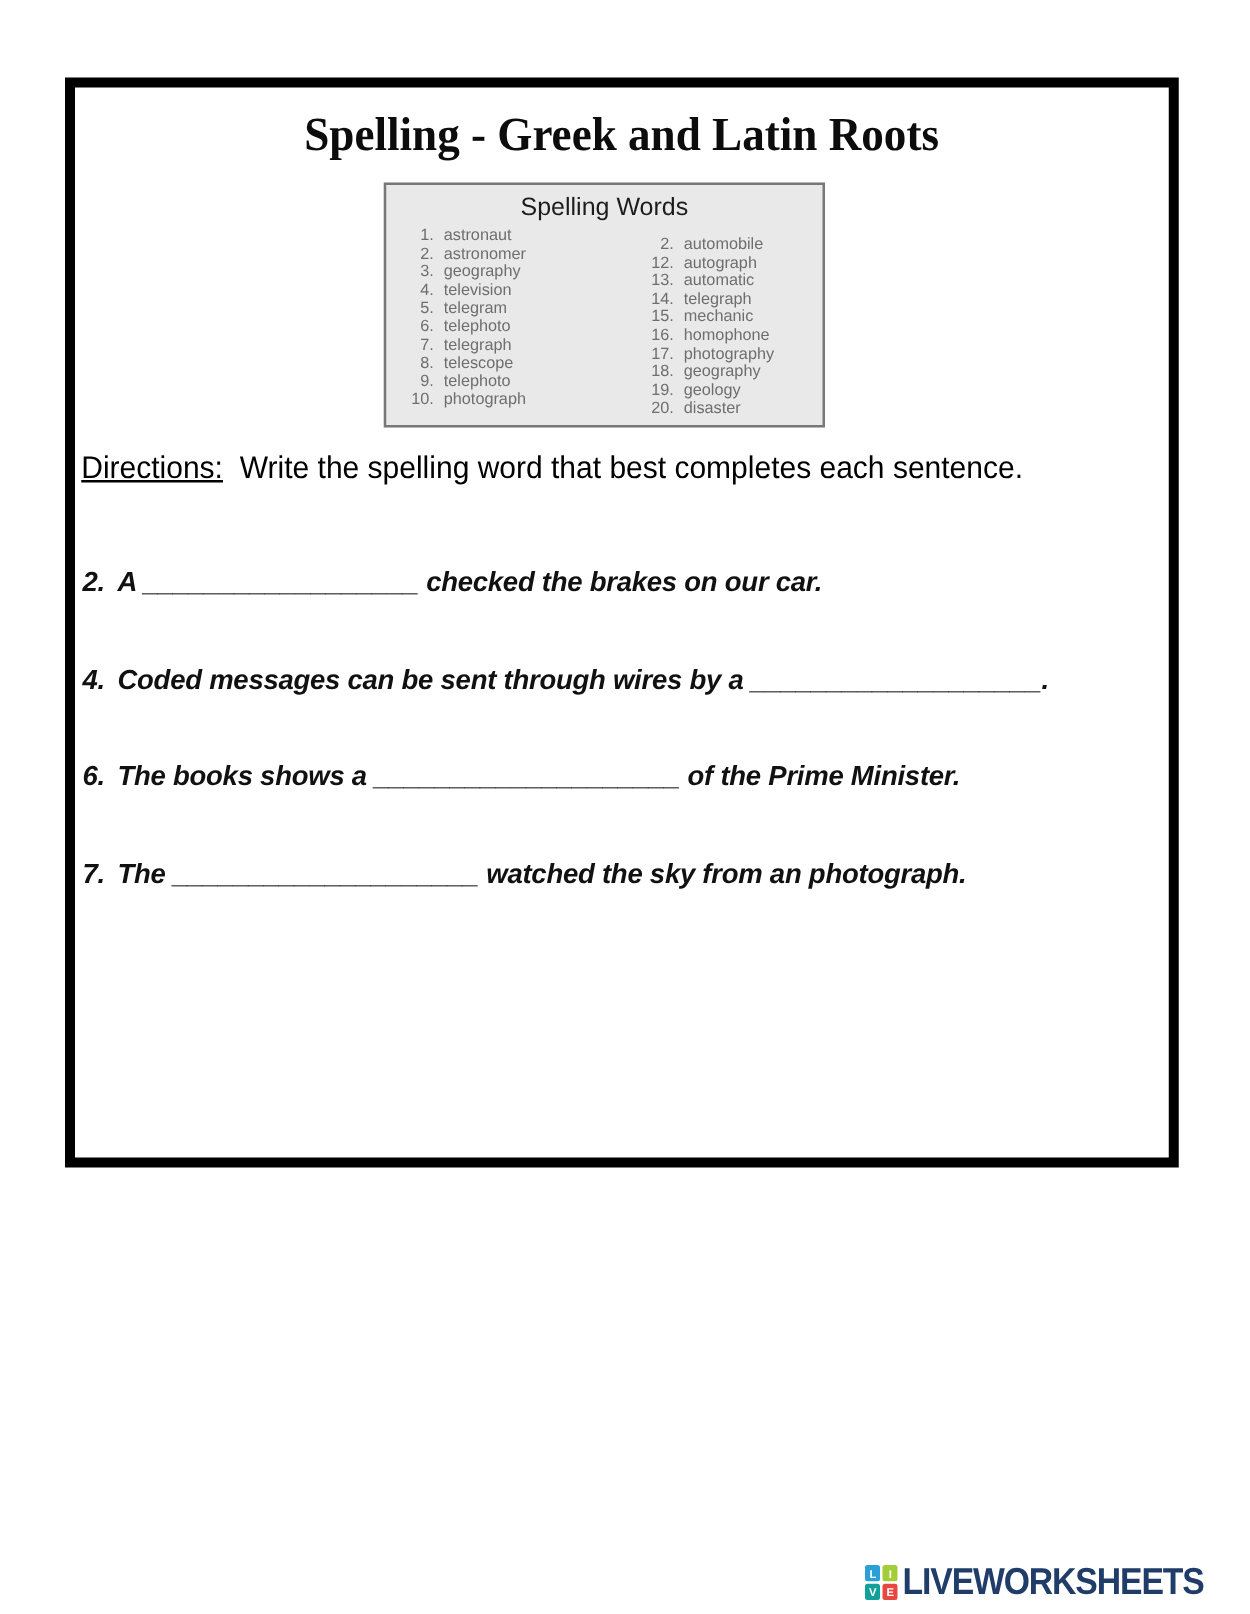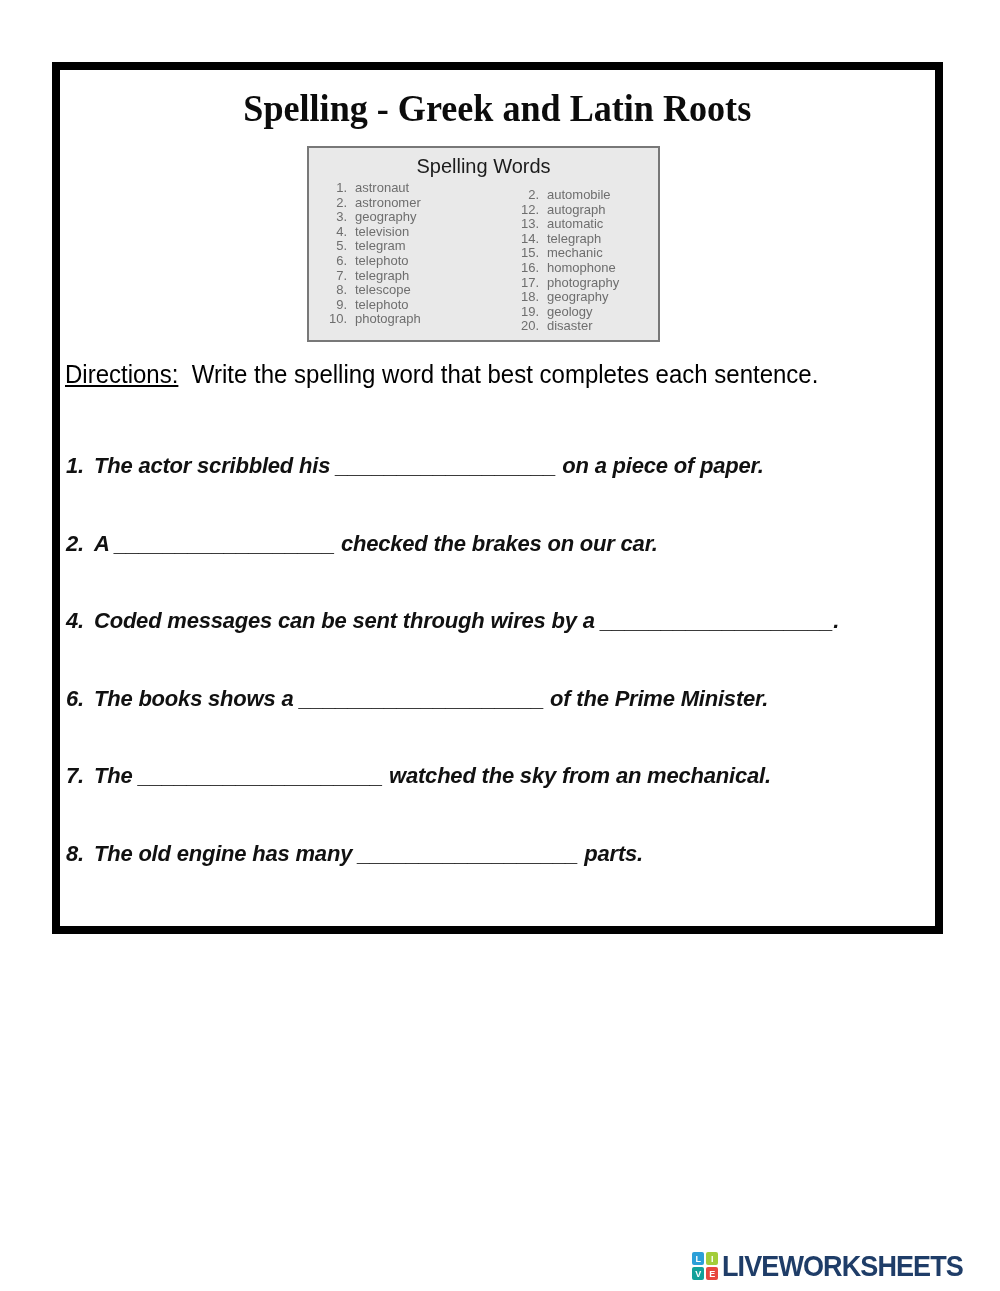--- a/index.html
+++ b/index.html
@@ -186,36 +186,30 @@
         </ul>
     </div>
   </div>
 
   <div class="directions">
     <span class="directions-label">Directions:</span><span>Write the spelling word that best completes each sentence.</span>
   </div>
 
   <div class="sentences">
       <div class="s-row">
-      <span class="s-num">1.</span><span>The actor scribbled his </span><span class="blank">__________________</span><span> on a piece of paper.</span>
-    </div>
-      <div class="s-row">
       <span class="s-num">2.</span><span>A </span><span class="blank">__________________</span><span> checked the brakes on our car.</span>
     </div>
       <div class="s-row">
       <span class="s-num">4.</span><span>Coded messages can be sent through wires by a </span><span class="blank">___________________</span><span>.</span>
     </div>
       <div class="s-row">
       <span class="s-num">6.</span><span>The books shows a </span><span class="blank">____________________</span><span> of the Prime Minister.</span>
     </div>
       <div class="s-row">
-      <span class="s-num">7.</span><span>The </span><span class="blank">____________________</span><span> watched the sky from an mechanical.</span>
-    </div>
-      <div class="s-row">
-      <span class="s-num">8.</span><span>The old engine has many </span><span class="blank">__________________</span><span> parts.</span>
+      <span class="s-num">7.</span><span>The </span><span class="blank">____________________</span><span> watched the sky from an photograph.</span>
     </div>
     </div>
 
 </div>
 
 <div class="footer">
   <div class="tiles">
     <span class="tile" style="background: rgb(43, 159, 216);">L</span>
     <span class="tile" style="background: rgb(163, 205, 57);">I</span>
     <span class="tile" style="background: rgb(18, 161, 154);">V</span>

